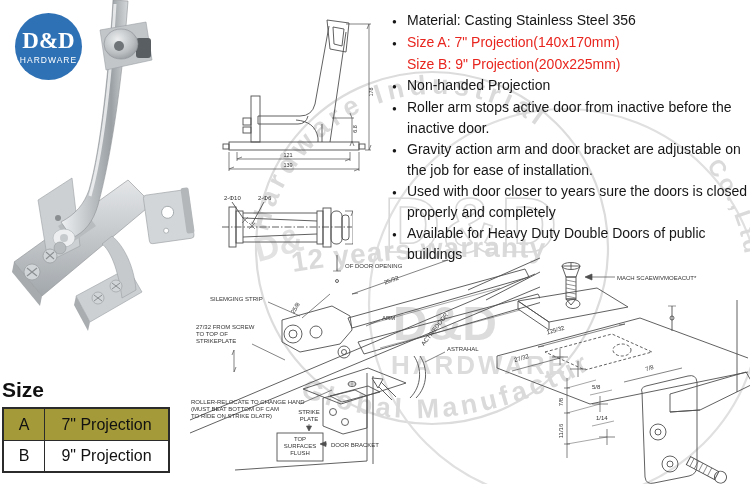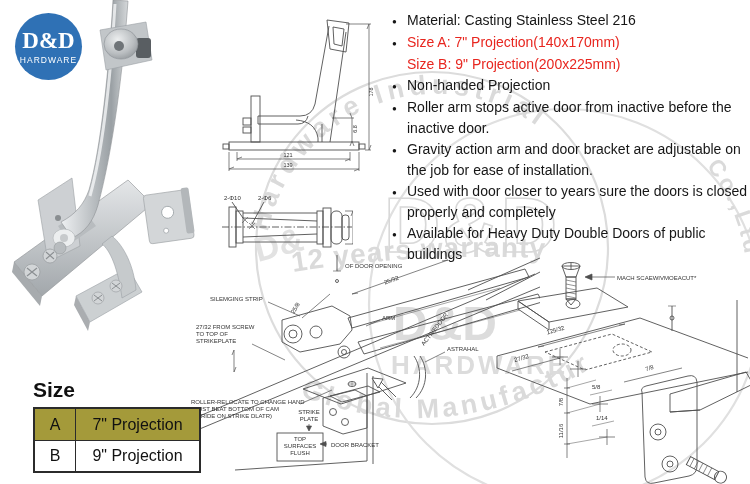--- a/index.html
+++ b/index.html
@@ -13,21 +13,21 @@
         display:flex;flex-direction:column;align-items:center;justify-content:center;color:#fff}
   .logo .l1{font-family:"Liberation Serif",serif;font-weight:bold;font-size:23px;line-height:24px}
   .logo .l2{font-size:8.5px;letter-spacing:1px;margin-top:2px}
   
   .bullets{left:392px;top:10px;width:356px;z-index:3;color:#161616}
   .b-item{display:flex;font-size:14px;line-height:21px}
   .b-dot{width:15px;flex:none;font-size:8px;line-height:21px;text-align:left;padding-top:1px}
   .b-text{flex:1}
   .red{color:#e8261f}
   
-  .sizebox{left:33px;top:378px;z-index:3}
+  .sizebox{left:2px;top:378px;z-index:3}
   .size-title{font-size:21px;font-weight:bold;color:#111;margin-bottom:5px}
   .tbl{border:2px solid #2b2b2b;width:168px}
   .tr{display:flex;height:31px}
   .tr + .tr{border-top:1px solid #2b2b2b}
   .td{display:flex;align-items:center;justify-content:center;font-size:16px;color:#111}
   .td.k{width:41px;border-right:1px solid #2b2b2b;flex:none}
   .td.v{flex:1}
   .rowA{background:#a49a3a}
   svg{position:absolute;z-index:2}
   svg text{font-family:"Liberation Sans",sans-serif}
@@ -198,21 +198,21 @@
     <path d="M353,211 l-2,5 M353,244 l2,-5"></path>
   </g>
   <text class="lbl" x="224" y="200">2-Φ10</text>
   <text class="lbl" x="258" y="200">2-Φ6</text>
   <text class="lbl5" transform="rotate(-90 357 228)" x="357" y="228" text-anchor="middle">26</text>
 </svg>
 
 <div class="abs bullets">
   <div class="b-item">
     <span class="b-dot">●</span>
-    <span class="b-text">Material: Casting Stainless Steel 216</span>
+    <span class="b-text">Material: Casting Stainless Steel 356</span>
   </div>
   <div class="b-item red">
     <span class="b-dot" style="color:#161616">●</span>
     <span class="b-text">Size A: 7" Projection(140x170mm)</span>
   </div>
   <div class="b-item red">
     <span class="b-dot"></span>
     <span class="b-text">Size B: 9" Projection(200x225mm)</span>
   </div>
   <div class="b-item">

